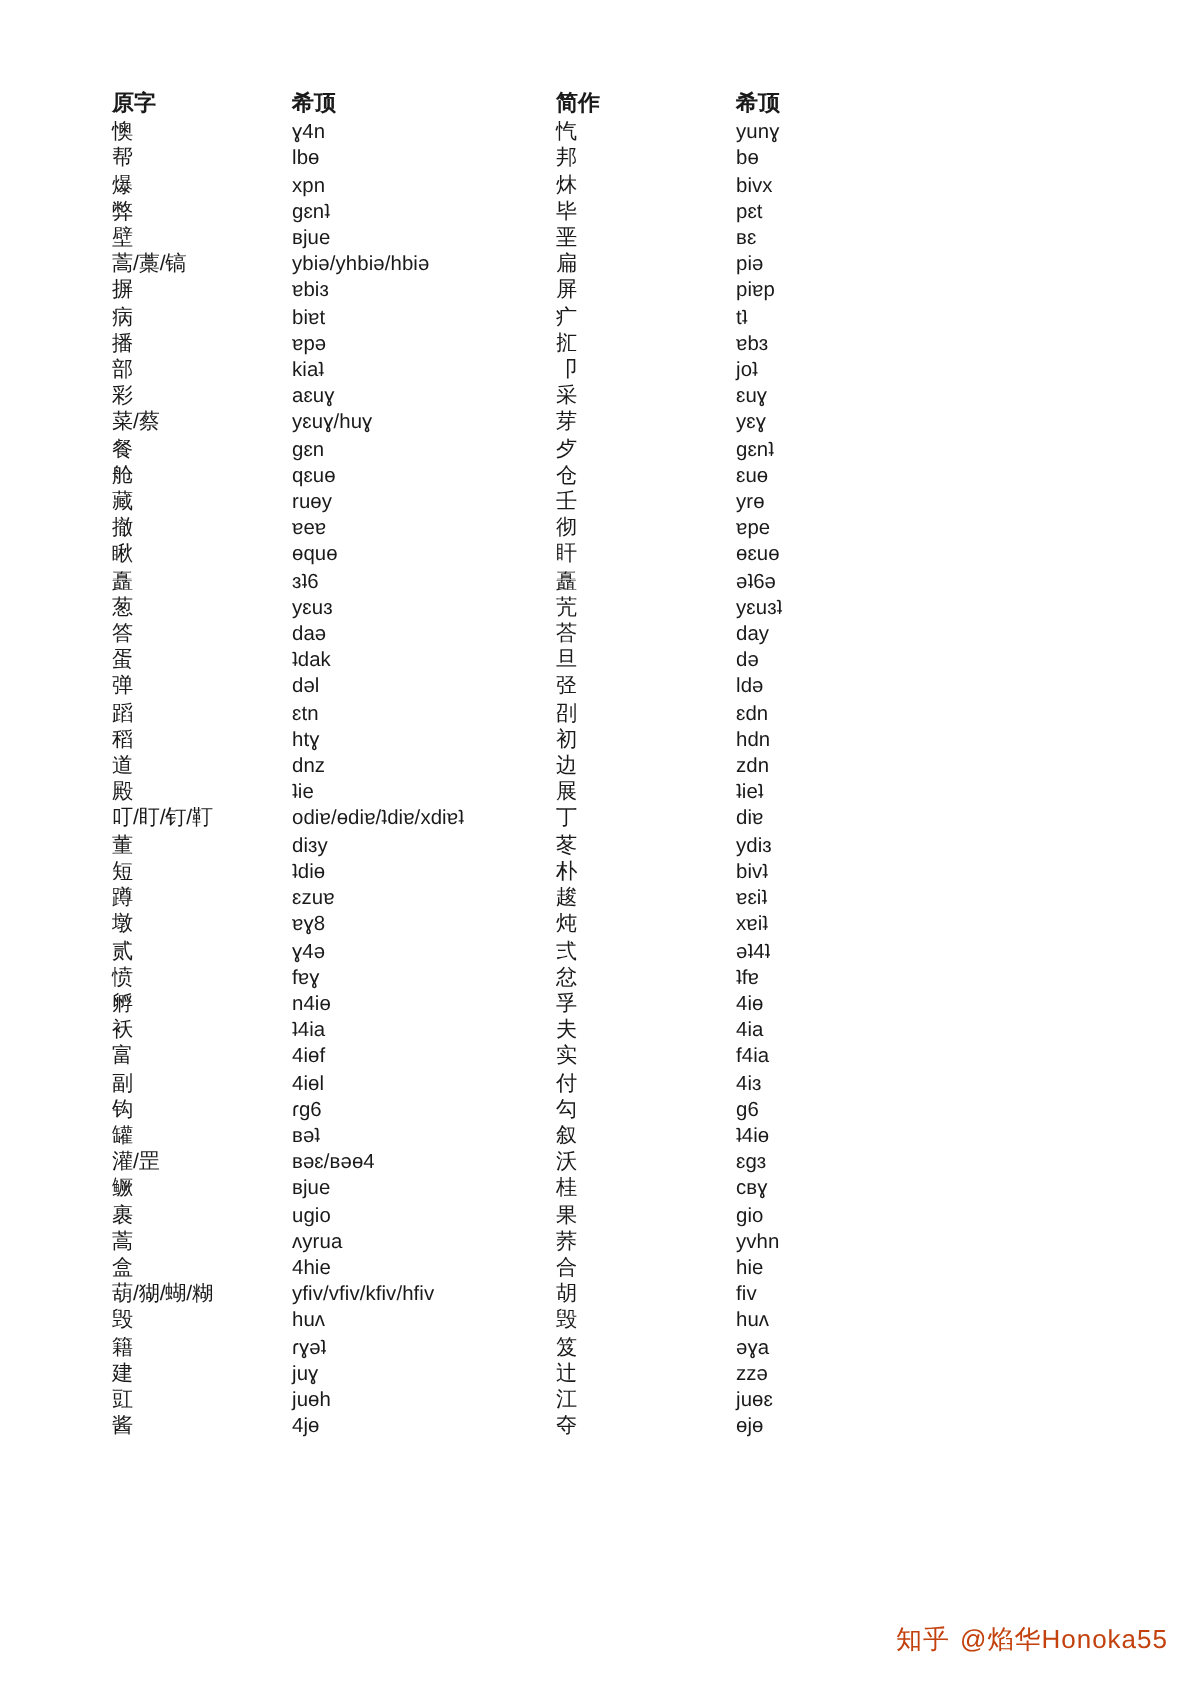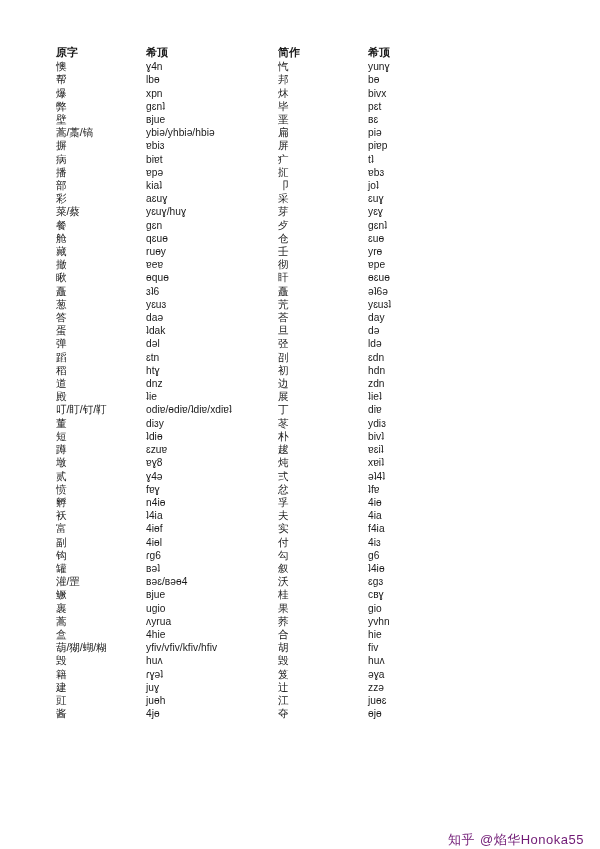--- a/index.html
+++ b/index.html
@@ -71,23 +71,23 @@
   }
   .r td.ph {
     font-size: 10.2px;
     letter-spacing: 0.05px;
   }
 
   
   #watermark {
     position: absolute;
     right: 16px;
-    bottom: 0;
+    bottom: 20px;
     font-size: 13px;
-    color: #701a75;
+    color: #c2410c;
     letter-spacing: 0.5px;
     user-select: none;
     white-space: nowrap;
   }
   #watermark .wm-logo { margin-right: 5px; }
 </style>
 </head>
 <body>
 
 <div id="page">

